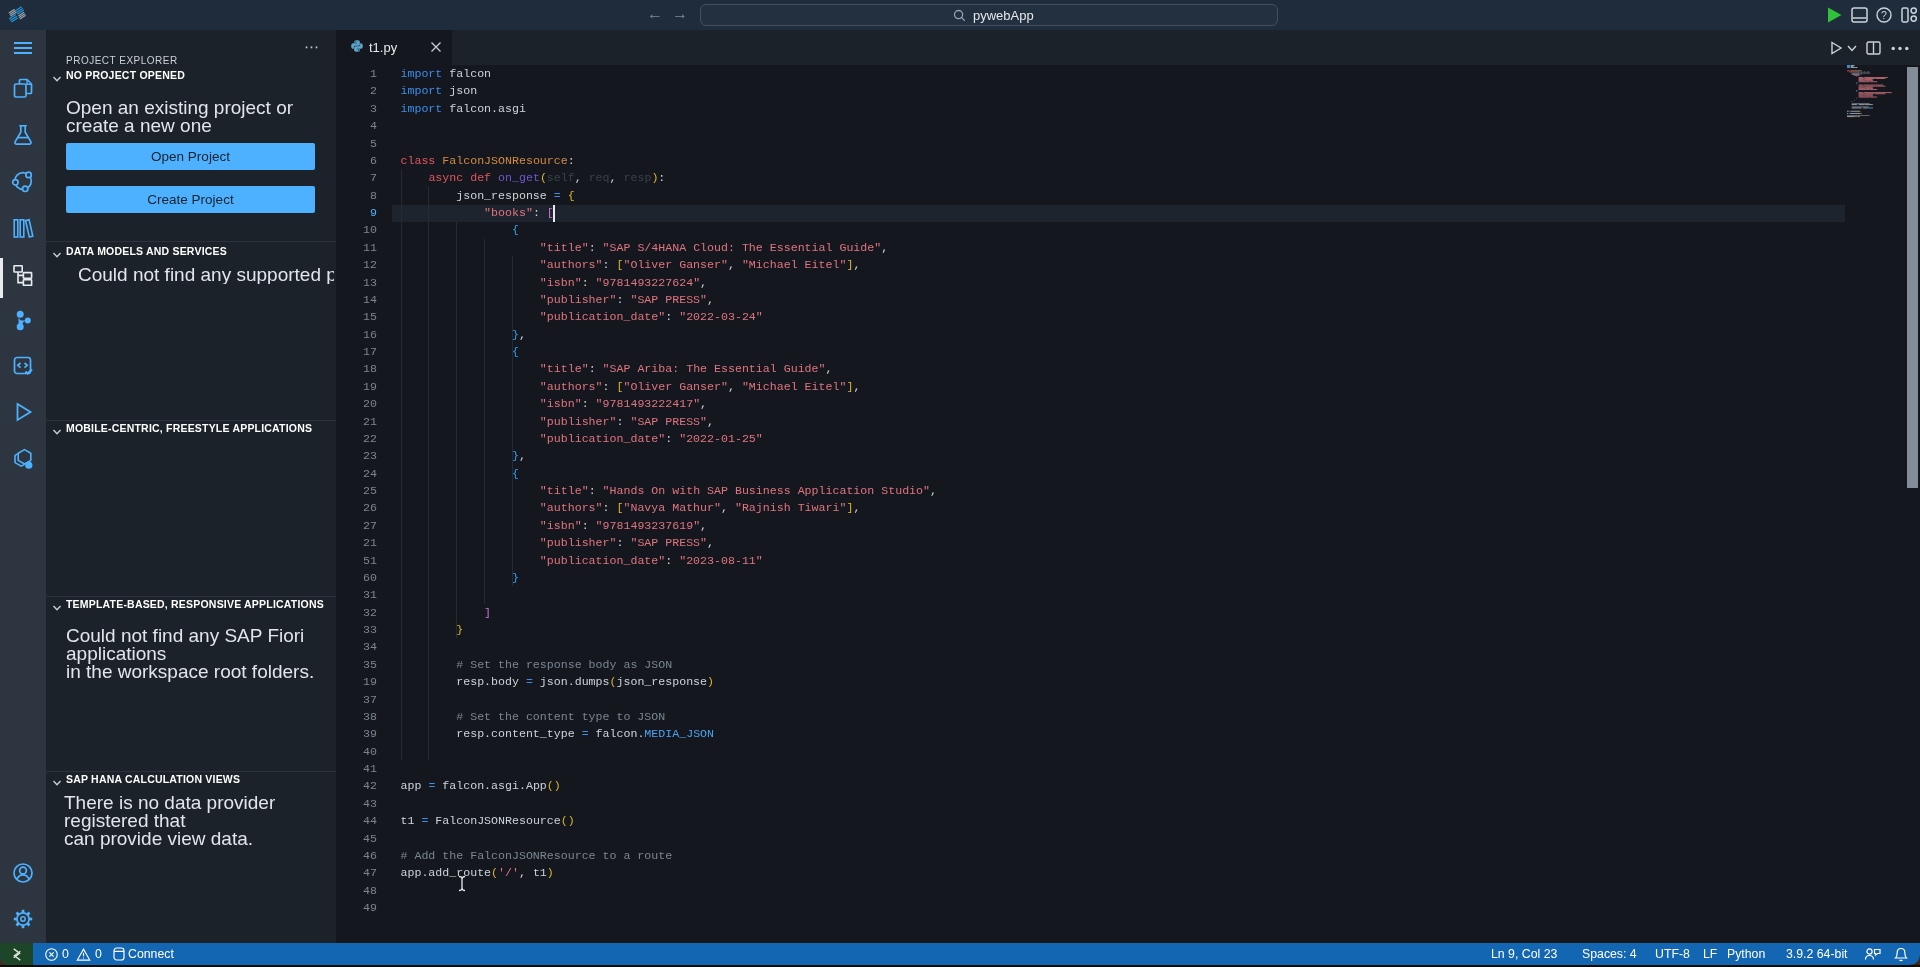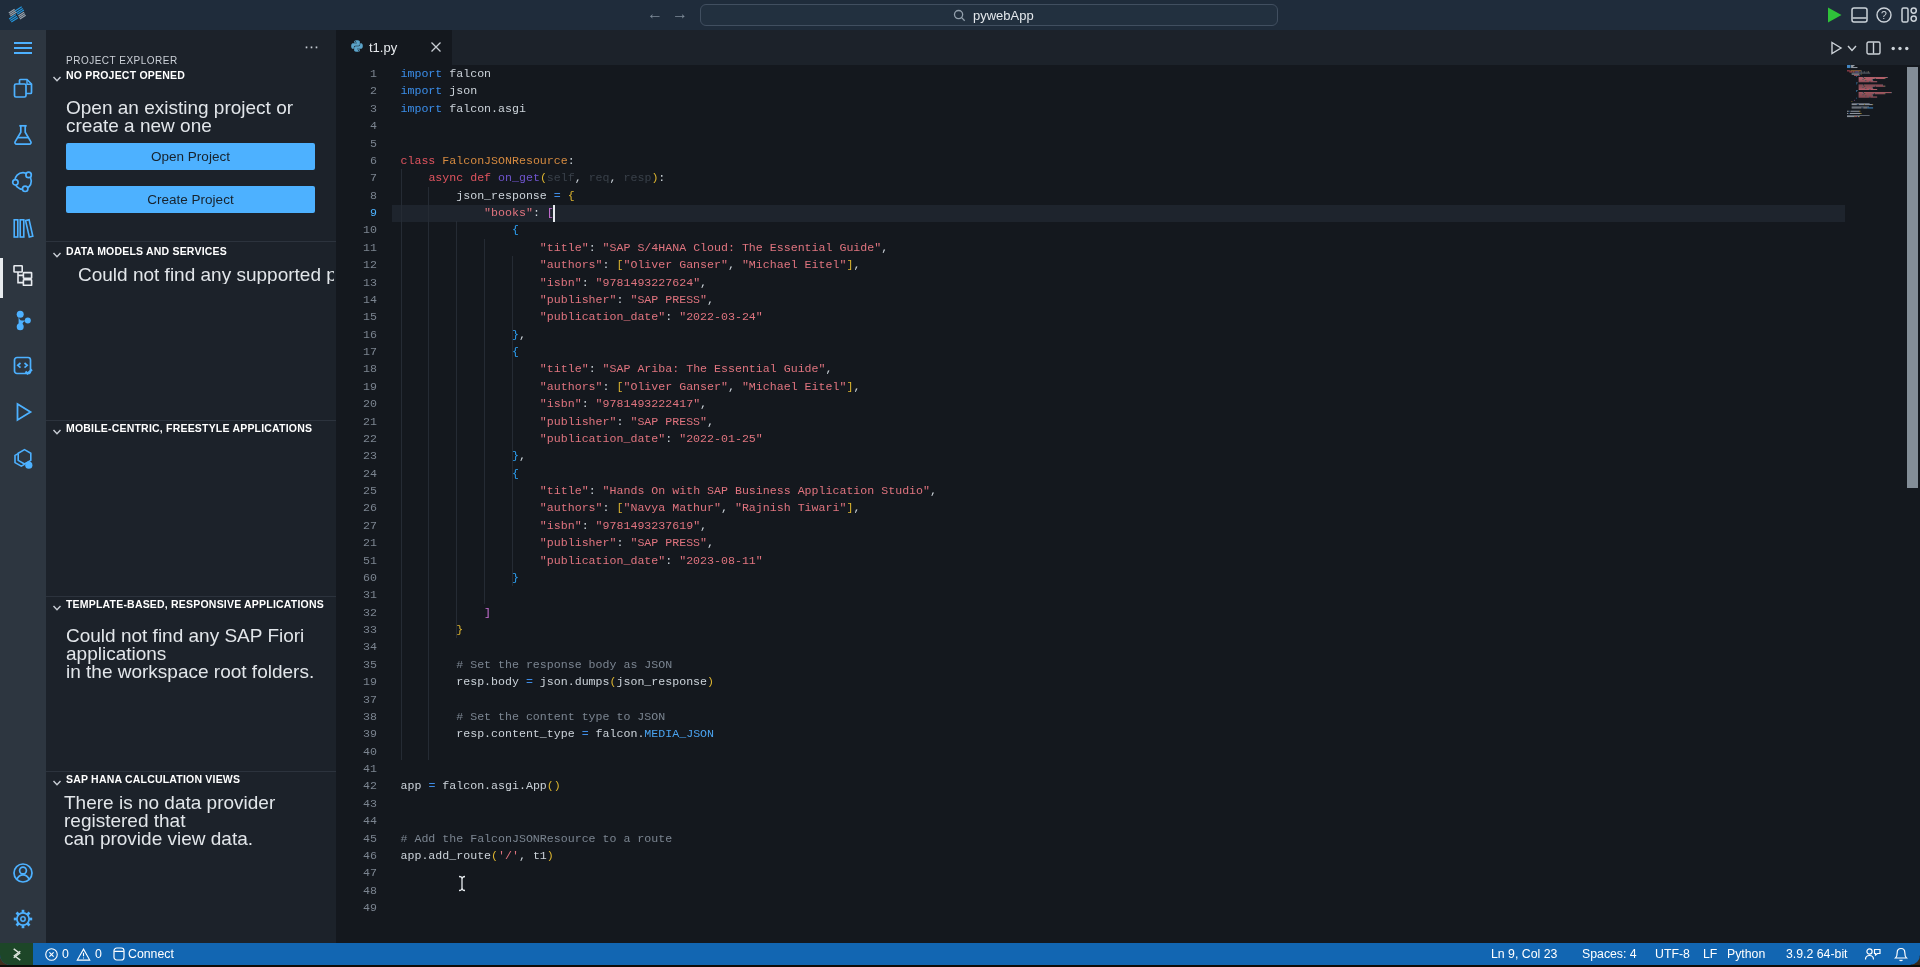--- a/index.html
+++ b/index.html
@@ -374,20 +374,21 @@
       <div class="cl"></div>
       <div class="cl"><i class="w">        </i><i class="c"># Set the response body as JSON</i></div>
       <div class="cl"><i class="w">        </i><i class="w">resp.body</i><i class="w"> </i><i class="e">=</i><i class="w"> </i><i class="w">json.dumps</i><i class="y">(</i><i class="w">json_response</i><i class="y">)</i></div>
       <div class="cl"></div>
       <div class="cl"><i class="w">        </i><i class="c"># Set the content type to JSON</i></div>
       <div class="cl"><i class="w">        </i><i class="w">resp.content_type</i><i class="w"> </i><i class="e">=</i><i class="w"> </i><i class="w">falcon.</i><i class="n">MEDIA_JSON</i></div>
       <div class="cl"></div>
       <div class="cl"></div>
       <div class="cl"><i class="w">app</i><i class="w"> </i><i class="e">=</i><i class="w"> </i><i class="w">falcon.asgi.App</i><i class="y">()</i></div>
       <div class="cl"></div>
+      <div class="cl"><i class="w">t1</i><i class="w"> </i><i class="e">=</i><i class="w"> </i><i class="w">FalconJSONResource</i><i class="y">()</i></div>
       <div class="cl"></div>
       <div class="cl"><i class="c"># Add the FalconJSONResource to a route</i></div>
       <div class="cl"><i class="w">app.add_route</i><i class="y">(</i><i class="s">'/'</i><i class="w">,</i><i class="w"> </i><i class="w">t1</i><i class="y">)</i></div>
       <div class="cl"></div>
   </div>
   <div id="cursor"></div>
   <div id="minimap"><svg width="58" height="56" viewBox="0 0 58 56">
         <rect x="2.00" y="0.00" width="3.48" height="0.85" fill="#4b9ae0"></rect>
         <rect x="6.06" y="0.00" width="3.48" height="0.85" fill="#aab2bb"></rect>
         <rect x="2.00" y="1.09" width="3.48" height="0.85" fill="#4b9ae0"></rect>

